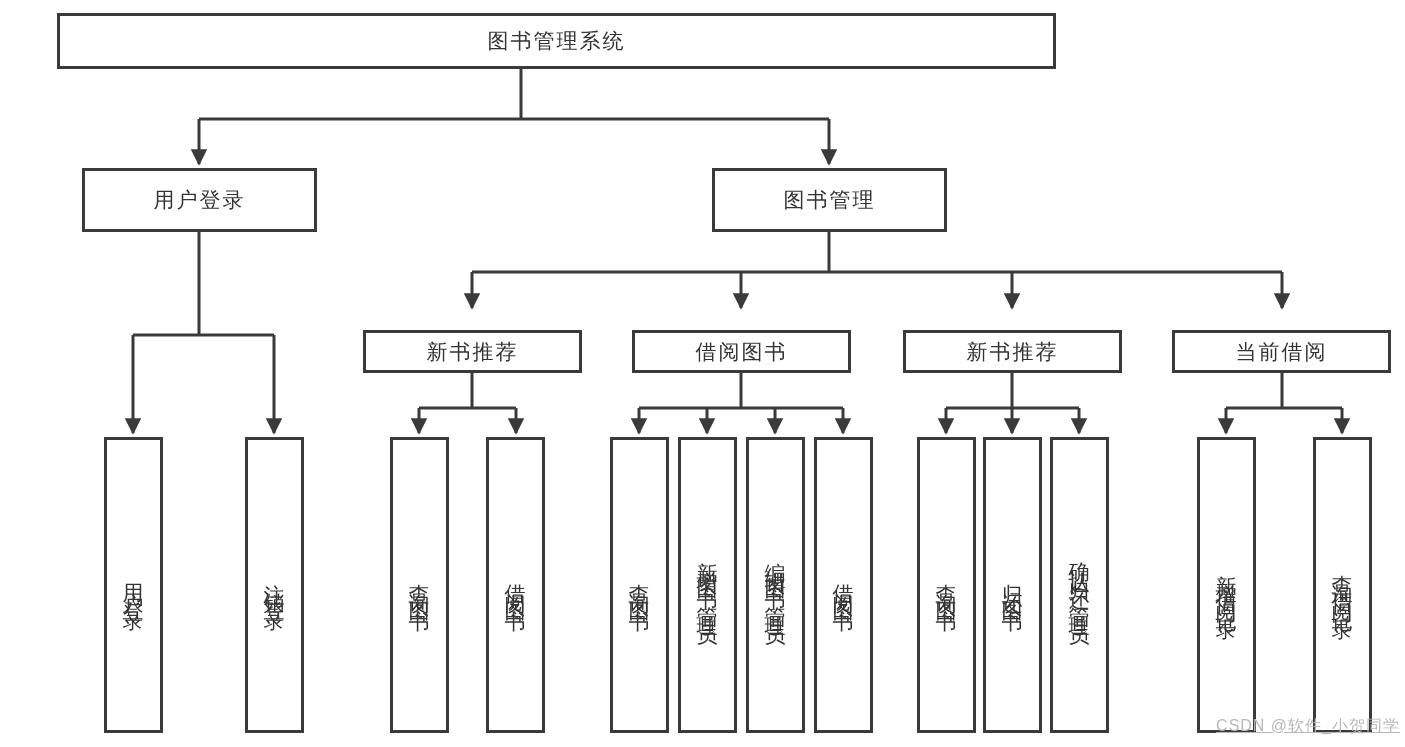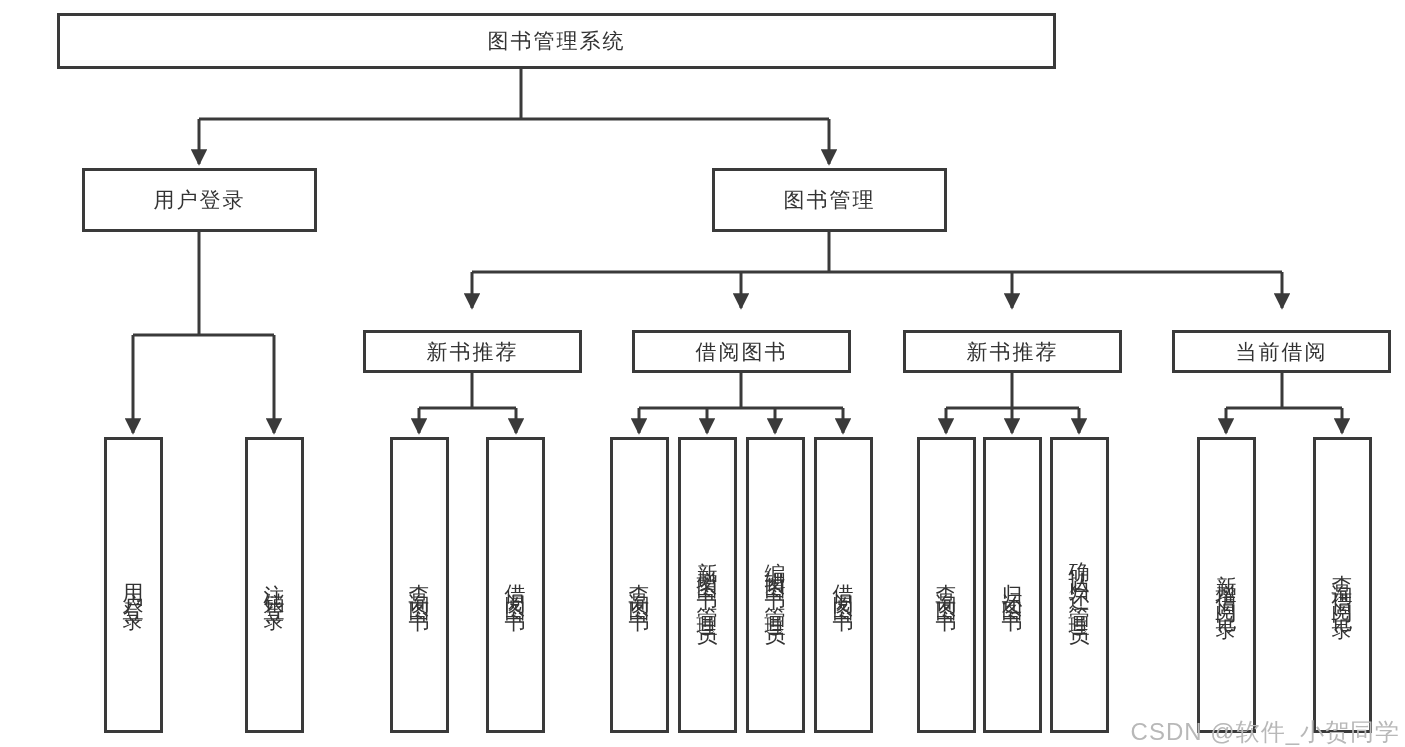--- a/index.html
+++ b/index.html
@@ -66,25 +66,26 @@
   .leafB1 { left: 390px; }  .leafB2 { left: 486px; }
   .leafC1 { left: 610px; }  .leafC2 { left: 678px; }
   .leafC3 { left: 746px; }  .leafC4 { left: 814px; }
   .leafD1 { left: 917px; }  .leafD2 { left: 983px; }
   .leafD3 { left: 1050px; }
   .leafE1 { left: 1197px; } .leafE2 { left: 1313px; }
   .watermark {
     position: absolute;
     right: 5px;
     top: 716px;
-    font-size: 24px;
+    font-size: 16px;
     letter-spacing: 1px;
     color: var(--watermark);
     z-index: 3;
     white-space: nowrap;
+    text-decoration: underline;
   }
 </style>
 </head>
 <body>
 
 <div class="canvas">
 
   <svg class="connectors" viewBox="0 0 1405 747" xmlns="http://www.w3.org/2000/svg">
     <defs>
       <marker id="arrowhead" viewBox="0 0 10 10" refX="9" refY="5" markerWidth="7.5" markerHeight="5.5" orient="auto">

